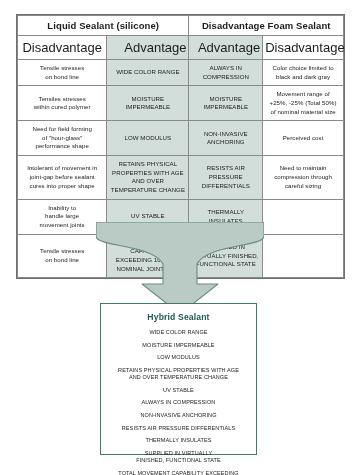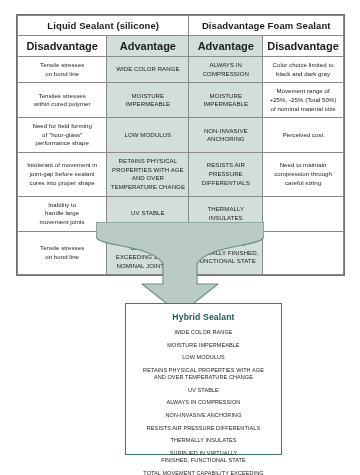--- a/index.html
+++ b/index.html
@@ -40,26 +40,26 @@
   }
   td.grp {
     background: #ffffff;
     font-size: 9.5px;
     font-weight: bold;
     color: #1d5a50;
     letter-spacing: .1px;
     padding: 6px 2px 6px;
   }
   td.subhead {
-    font-size: 11px;
-    font-weight: bold;
+    font-size: 13px;
+    font-weight: normal;
     padding: 5px 2px;
     background: #ffffff;
   }
-  td.subhead.adv { background: #d2ded9; }
+  td.subhead.adv { background: #d2ded9; text-align: right; }
   td.cell {
     font-size: 6.1px;
     line-height: 1.42;
     background: #ffffff;
     letter-spacing: .05px;
   }
   td.cell.adv {
     background: #d2ded9;
   }
   .col-a { width: 27.4%; }
@@ -72,21 +72,21 @@
     position: absolute;
     left: 96px;
     top: 222px;
     width: 168px;
     height: 92px;
   }
 
   
   #hybrid-box {
     position: absolute;
-    left: 125px;
+    left: 100px;
     top: 303px;
     width: 157px;
     height: 152px;
     border: 1px solid #3f7a6b;
     background: #ffffff;
     padding: 8px 5px 5px;
     text-align: center;
   }
   #hybrid-title {
     font-size: 8.6px;

